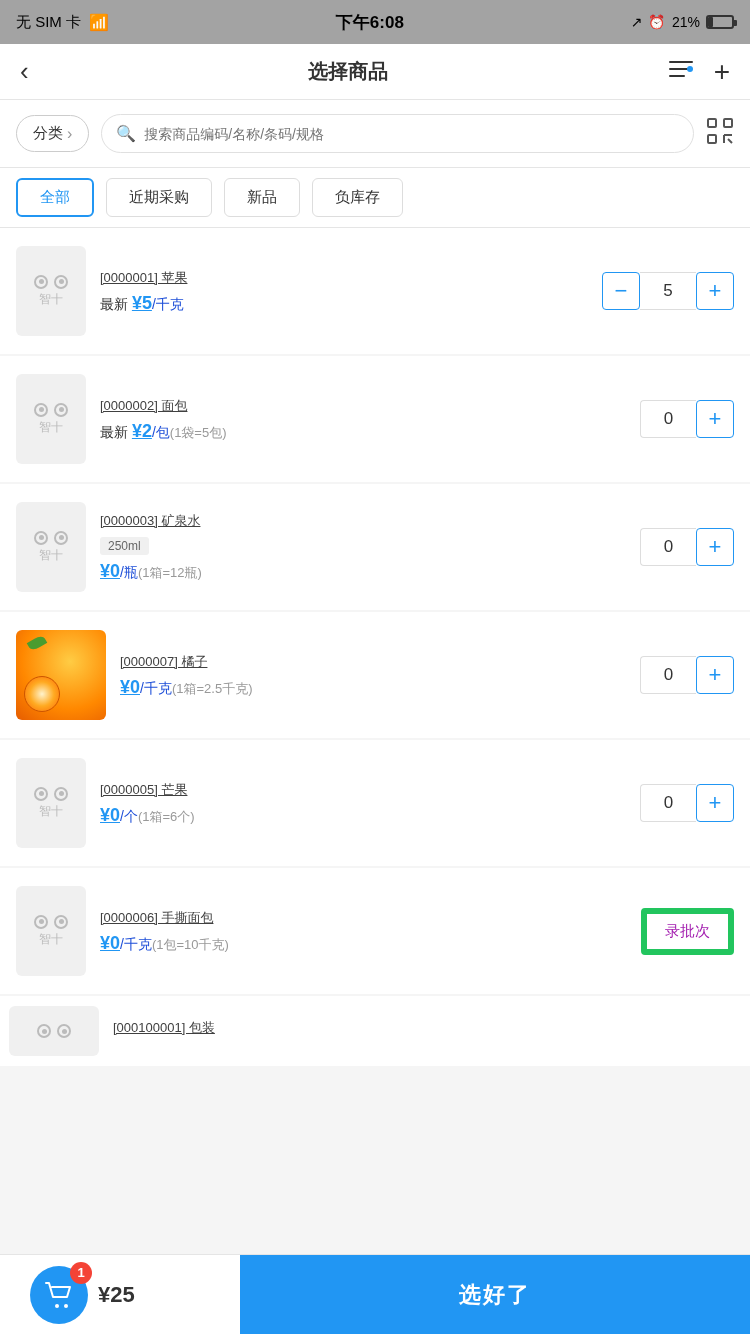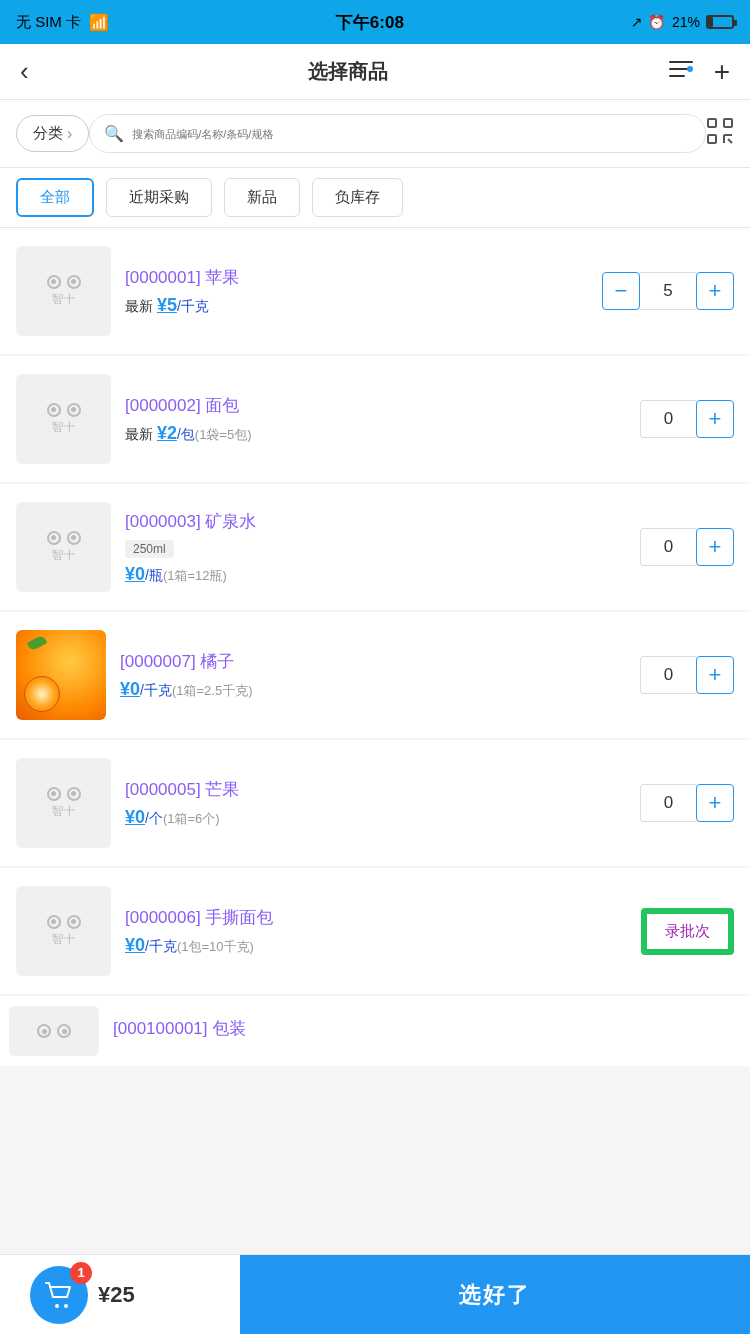--- a/index.html
+++ b/index.html
@@ -7,21 +7,21 @@
     body {
       font-family: -apple-system, 'PingFang SC', 'Helvetica Neue', sans-serif;
       background: #f5f5f5;
       width: 750px;
       min-height: 1334px;
       overflow-x: hidden;
     }
 
     
     .status-bar {
-      background: #0ea5e9;
+      background: #a3a3a3;
       height: 44px;
       display: flex;
       align-items: center;
       justify-content: space-between;
       padding: 0 16px;
       font-size: 15px;
       font-weight: 500;
     }
     .status-left { display: flex; align-items: center; gap: 8px; }
     .status-center { font-size: 17px; font-weight: 600; }
@@ -51,20 +51,21 @@
     .nav-title { font-size: 20px; font-weight: 600; color: #333; }
     .nav-actions { display: flex; align-items: center; gap: 20px; }
     .nav-icon { font-size: 22px; color: #333; cursor: pointer; }
 
     
     .filter-bar {
       background: #fff;
       padding: 14px 16px;
       display: flex;
       align-items: center;
+      gap: 12px;
       border-bottom: 1px solid #e5e5e5;
     }
     .category-btn {
       border: 1px solid #ccc;
       border-radius: 20px;
       padding: 8px 16px;
       font-size: 15px;
       color: #333;
       background: #fff;
       display: flex;
@@ -77,21 +78,21 @@
       flex: 1;
       border: 1px solid #e0e0e0;
       border-radius: 20px;
       padding: 9px 14px;
       display: flex;
       align-items: center;
       gap: 8px;
       background: #fff;
     }
     .search-input {
-      border: none; outline: none; font-size: 11px; color: #14532d; flex: 1; background: transparent;
+      border: none; outline: none; font-size: 14px; color: #14532d; flex: 1; background: transparent;
     }
     .scan-icon {
       font-size: 22px; color: #666; cursor: pointer;
     }
 
     
     .tabs-bar {
       background: #fff;
       padding: 10px 16px;
       display: flex;
@@ -121,21 +122,21 @@
     .product-item {
       background: #fff;
       margin-bottom: 2px;
       display: flex;
       align-items: center;
       padding: 18px 16px;
       gap: 14px;
     }
 
     .product-thumb {
-      width: 95px;
+      width: 70px;
       height: 90px;
       background: #f0f0f0;
       border-radius: 6px;
       display: flex;
       align-items: center;
       justify-content: center;
       flex-shrink: 0;
       overflow: hidden;
     }
     .thumb-owl {
@@ -144,24 +145,25 @@
     .owl-eyes { display: flex; gap: 6px; }
     .owl-eye { width: 14px; height: 14px; border-radius: 50%; border: 2px solid #bbb; display: flex; align-items: center; justify-content: center; }
     .owl-pupil { width: 5px; height: 5px; border-radius: 50%; background: #bbb; }
     .owl-text { font-size: 12px; color: #bbb; font-weight: 500; }
 
     .product-info {
       flex: 1;
       min-width: 0;
     }
     .product-code-name {
-      font-size: 17px;
-      color: #8b5cf6;
+      font-size: 13px;
+      color: #404040;
       font-weight: 500;
       margin-bottom: 6px;
+      text-decoration: underline;
     }
     .product-spec-tag {
       display: inline-block;
       background: #f0f0f0;
       color: #666;
       font-size: 12px;
       padding: 2px 8px;
       border-radius: 3px;
       margin-bottom: 6px;
     }

